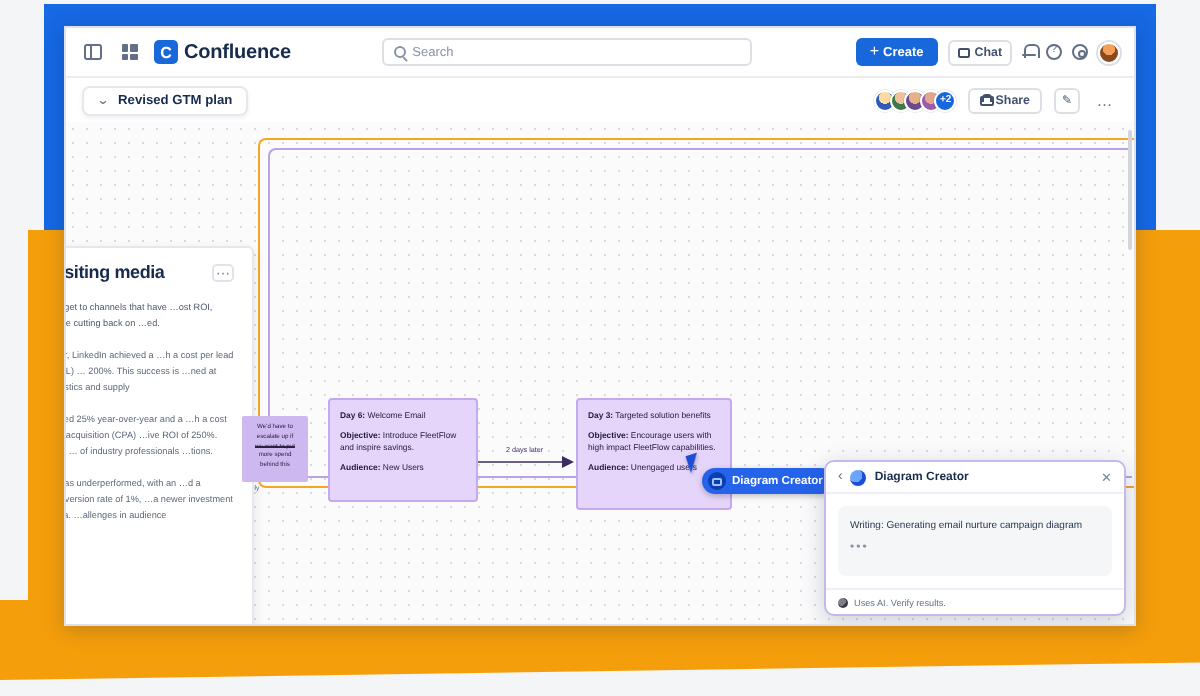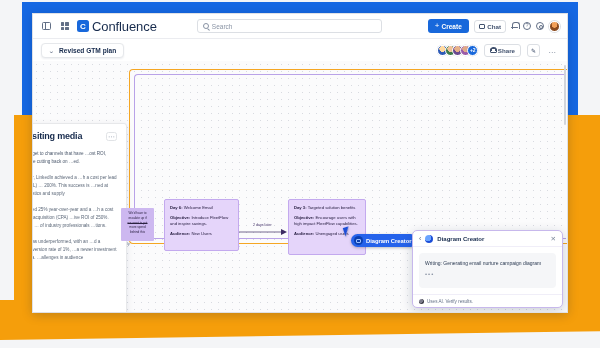--- a/index.html
+++ b/index.html
@@ -66,21 +66,21 @@
   .panel-ico { width:9px; height:8px; border:1.2px solid #626f86; border-radius:1.5px; position:relative; }
   .panel-ico:after{content:"";position:absolute;left:2.3px;top:0;bottom:0;width:1.2px;background:#626f86;}
 
   .brand { display: flex; align-items: center; gap: 3px; margin-left: 1px; }
   .brand-logo {
     width: 12px; height: 12px; border-radius: 2.5px;
     background: #1868db;
     display: flex; align-items: center; justify-content: center;
     color: #fff; font-size: 8px; font-weight: 700;
   }
-  .brand-name { font-size: 13px; font-weight: 400; color: #172b4d; letter-spacing: -.1px; }
+  .brand-name { font-size: 10px; font-weight: 700; color: #172b4d; letter-spacing: -.1px; }
 
   .search-wrap { flex: 1; display: flex; justify-content: center; }
   .search-box {
     width: 185px; height: 14px;
     border: 1px solid #dcdfe4; border-radius: 3px;
     background: #fff;
     display: flex; align-items: center; gap: 3px;
     padding: 0 5px;
   }
   .search-box .mag {

